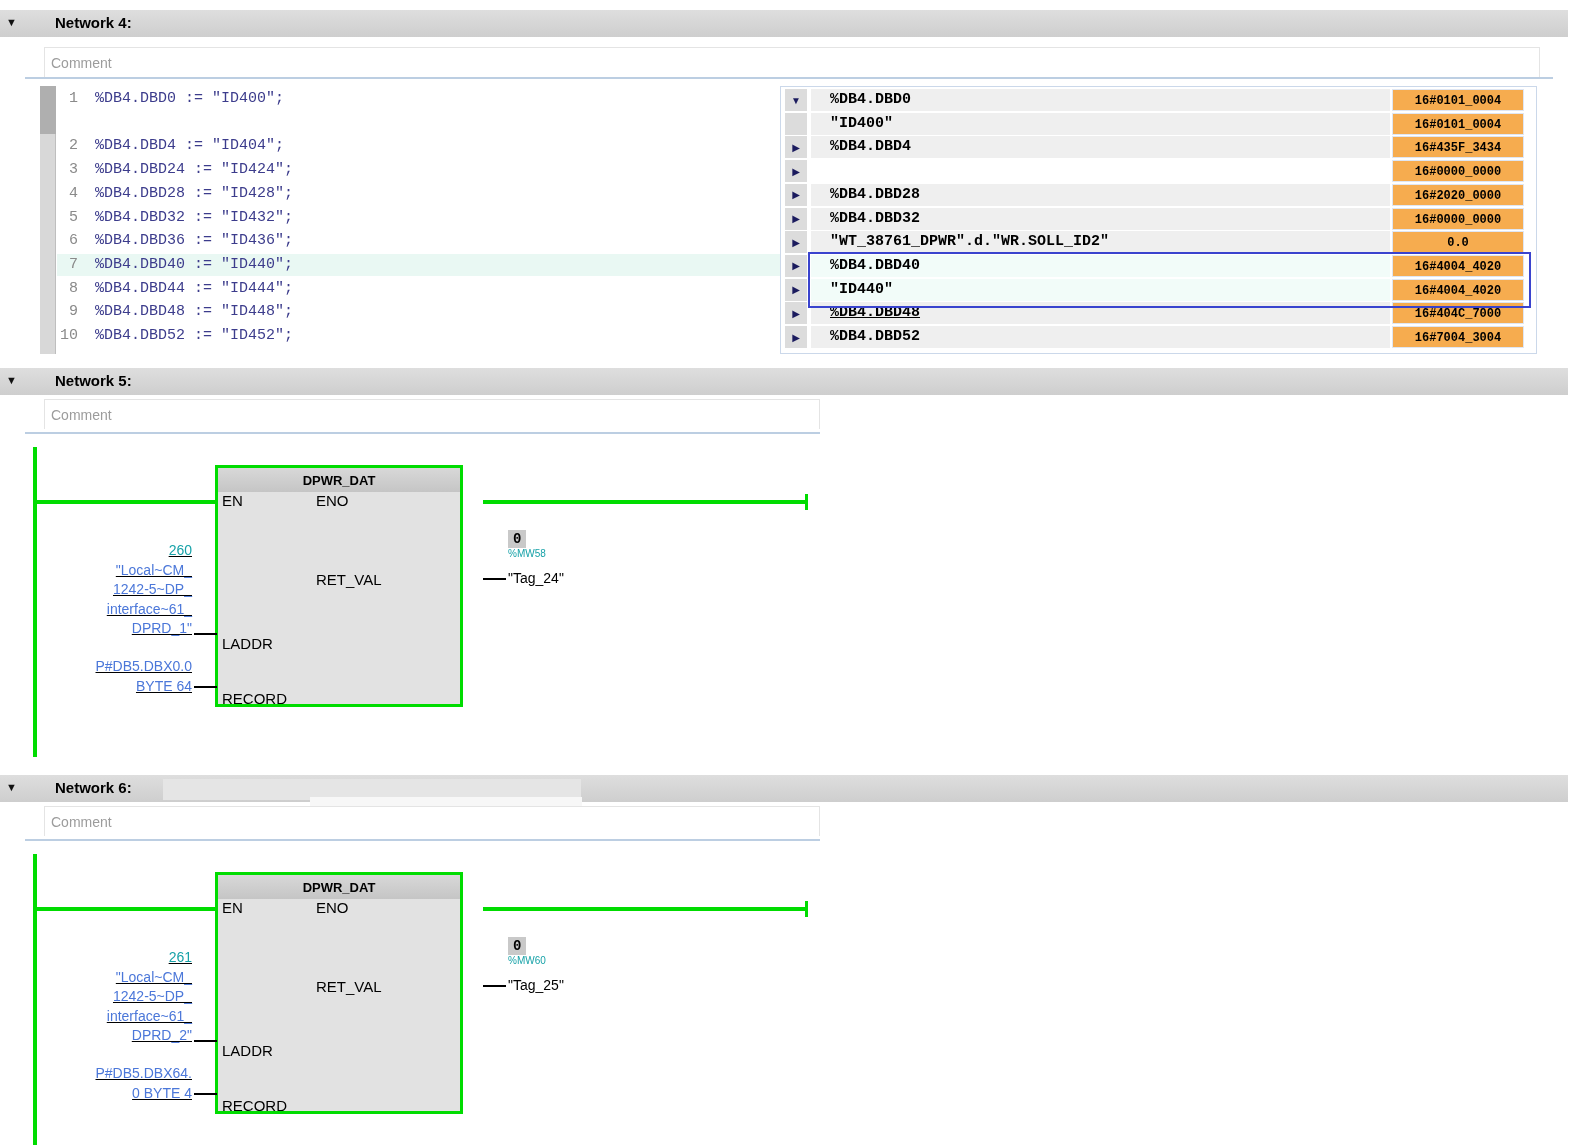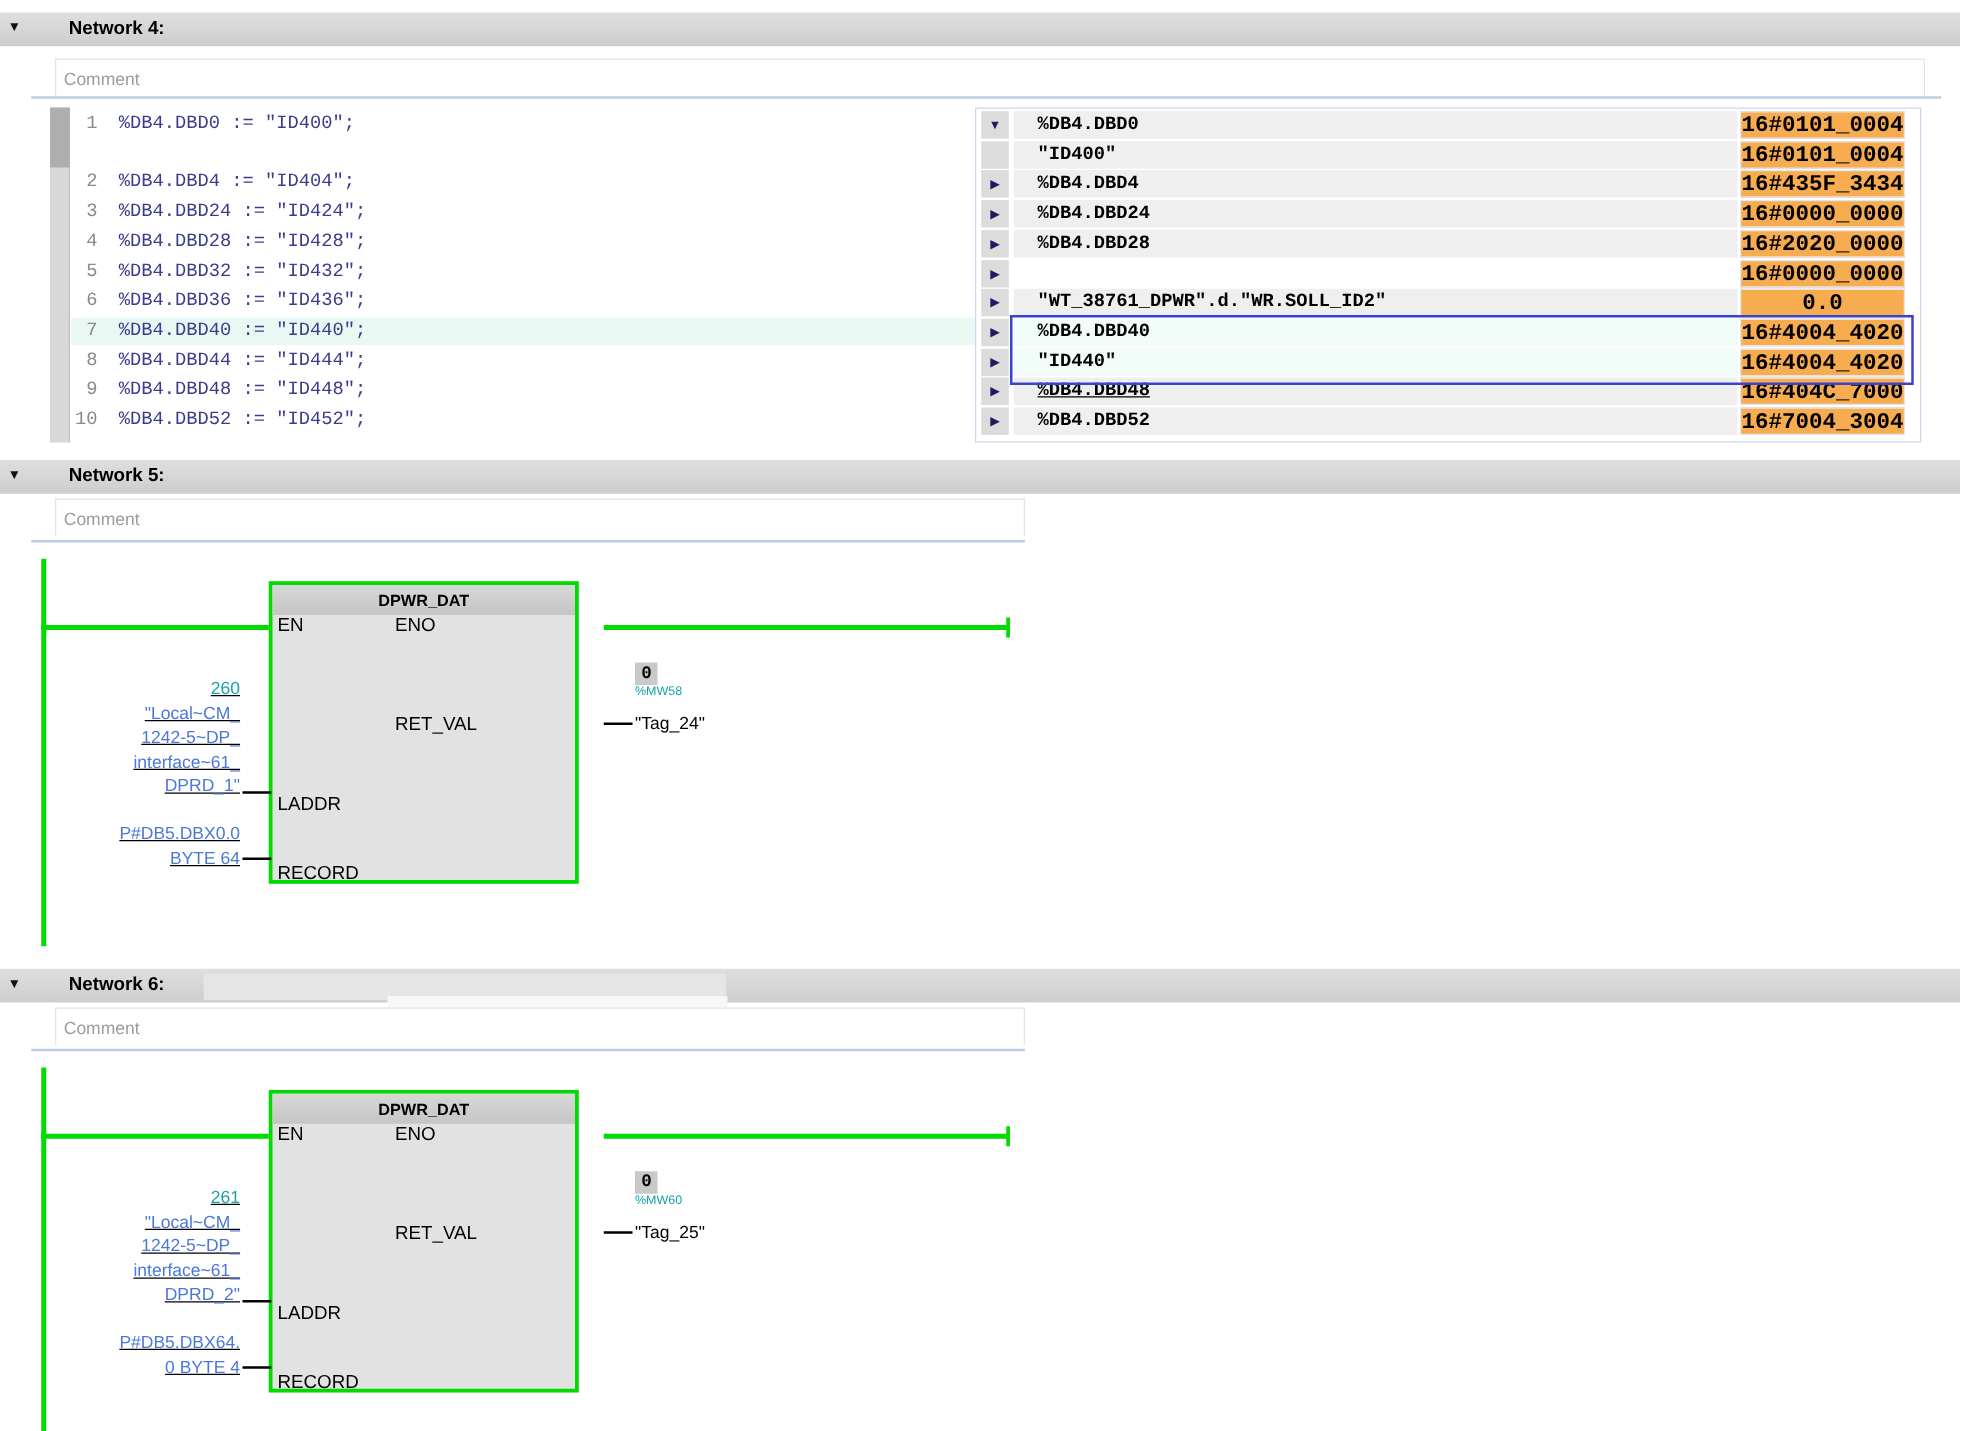--- a/index.html
+++ b/index.html
@@ -33,21 +33,21 @@
   
   .watch{position:absolute;left:780px;top:86px;width:757px;height:268px;background:#fff;
          border:1px solid #cbd8ea;box-sizing:border-box;}
   .warrow{position:absolute;left:4px;width:22px;height:22px;background:#dcdcdc;
           color:#1b1b5e;font-size:10px;display:flex;align-items:center;justify-content:center;}
   .wname{position:absolute;left:30px;width:579px;height:22px;background:#efefef;
          font-size:15px;font-weight:bold;color:#000;line-height:22px;padding-left:19px;
          box-sizing:border-box;white-space:pre;}
   .wname.sel{background:var(--selection-row-bg);}
   .wval{position:absolute;left:611px;width:132px;height:22px;background:var(--monitor-bg);
-        font-size:18px;font-weight:bold;color:#000;line-height:22px;text-align:center;
+        font-size:12px;font-weight:bold;color:#000;line-height:22px;text-align:center;
         border:1px solid #dfe6f2;box-sizing:border-box;}
   .selbox{position:absolute;left:27px;width:719px;border:2px solid var(--selection-border);
           background:transparent;pointer-events:none;}
 
   
   .ladder{position:absolute;left:0;width:1575px;}
   .rail{position:absolute;left:33px;top:2px;width:4px;background:var(--wire-green);}
   .wire{position:absolute;height:4px;background:var(--wire-green);}
   .tick{position:absolute;width:3px;height:16px;background:var(--wire-green);}
   .fbd{position:absolute;left:215px;top:20px;width:248px;height:242px;
@@ -105,26 +105,26 @@
     <div class="warrow" style="top: 2px;">▼</div>
     <div class="wname mono" style="top: 2px;">%DB4.DBD0</div>
     <div class="wval mono" style="top: 2px;">16#0101_0004</div>
     <div class="warrow" style="top: 25.7px;"></div>
     <div class="wname mono" style="top: 25.7px;">"ID400"</div>
     <div class="wval mono" style="top: 25.7px;">16#0101_0004</div>
     <div class="warrow" style="top: 49.4px;">▶</div>
     <div class="wname mono" style="top: 49.4px;">%DB4.DBD4</div>
     <div class="wval mono" style="top: 49.4px;">16#435F_3434</div>
     <div class="warrow" style="top: 73.1px;">▶</div>
-    <div class="wname mono" style="top: 73.1px;">%DB4.DBD24</div>
     <div class="wval mono" style="top: 73.1px;">16#0000_0000</div>
     <div class="warrow" style="top: 96.8px;">▶</div>
     <div class="wname mono" style="top: 96.8px;">%DB4.DBD28</div>
     <div class="wval mono" style="top: 96.8px;">16#2020_0000</div>
     <div class="warrow" style="top: 120.5px;">▶</div>
+    <div class="wname mono" style="top: 120.5px;">%DB4.DBD32</div>
     <div class="wval mono" style="top: 120.5px;">16#0000_0000</div>
     <div class="warrow" style="top: 144.2px;">▶</div>
     <div class="wname mono" style="top: 144.2px;">"WT_38761_DPWR".d."WR.SOLL_ID2"</div>
     <div class="wval mono" style="top: 144.2px;">0.0</div>
     <div class="warrow" style="top: 167.9px;">▶</div>
     <div class="wname mono sel" style="top: 167.9px;">%DB4.DBD40</div>
     <div class="wval mono" style="top: 167.9px;">16#4004_4020</div>
     <div class="warrow" style="top: 191.6px;">▶</div>
     <div class="wname mono sel" style="top: 191.6px;">"ID440"</div>
     <div class="wval mono" style="top: 191.6px;">16#4004_4020</div>

